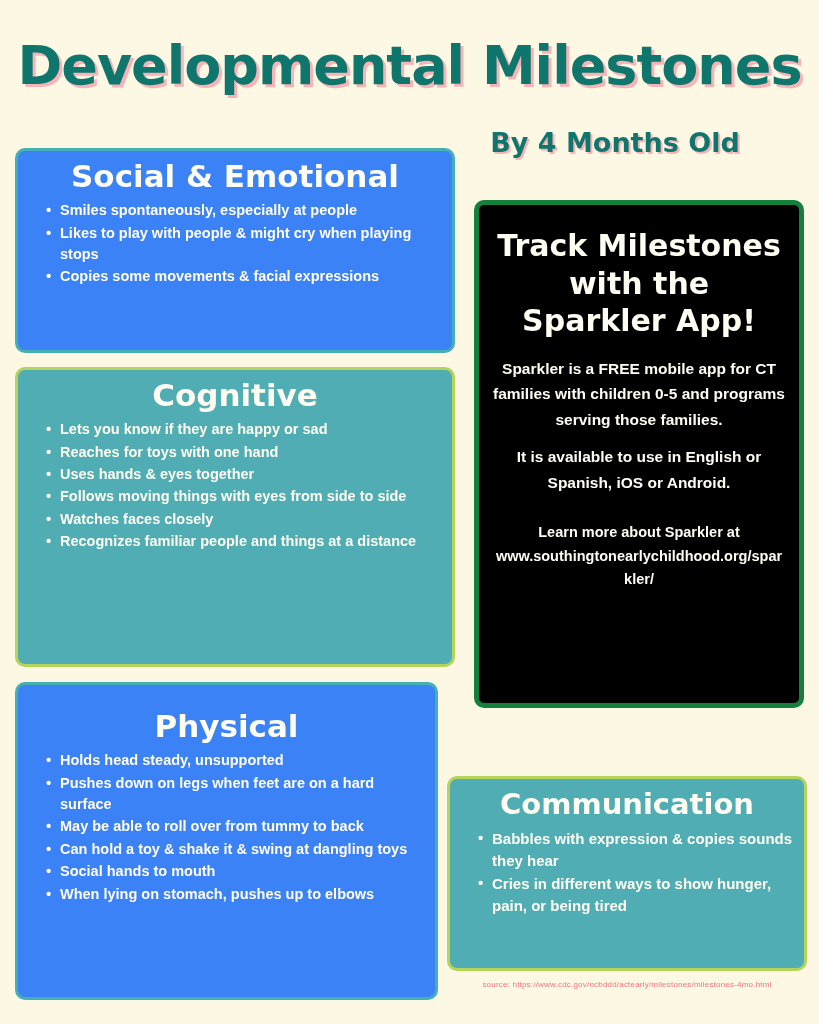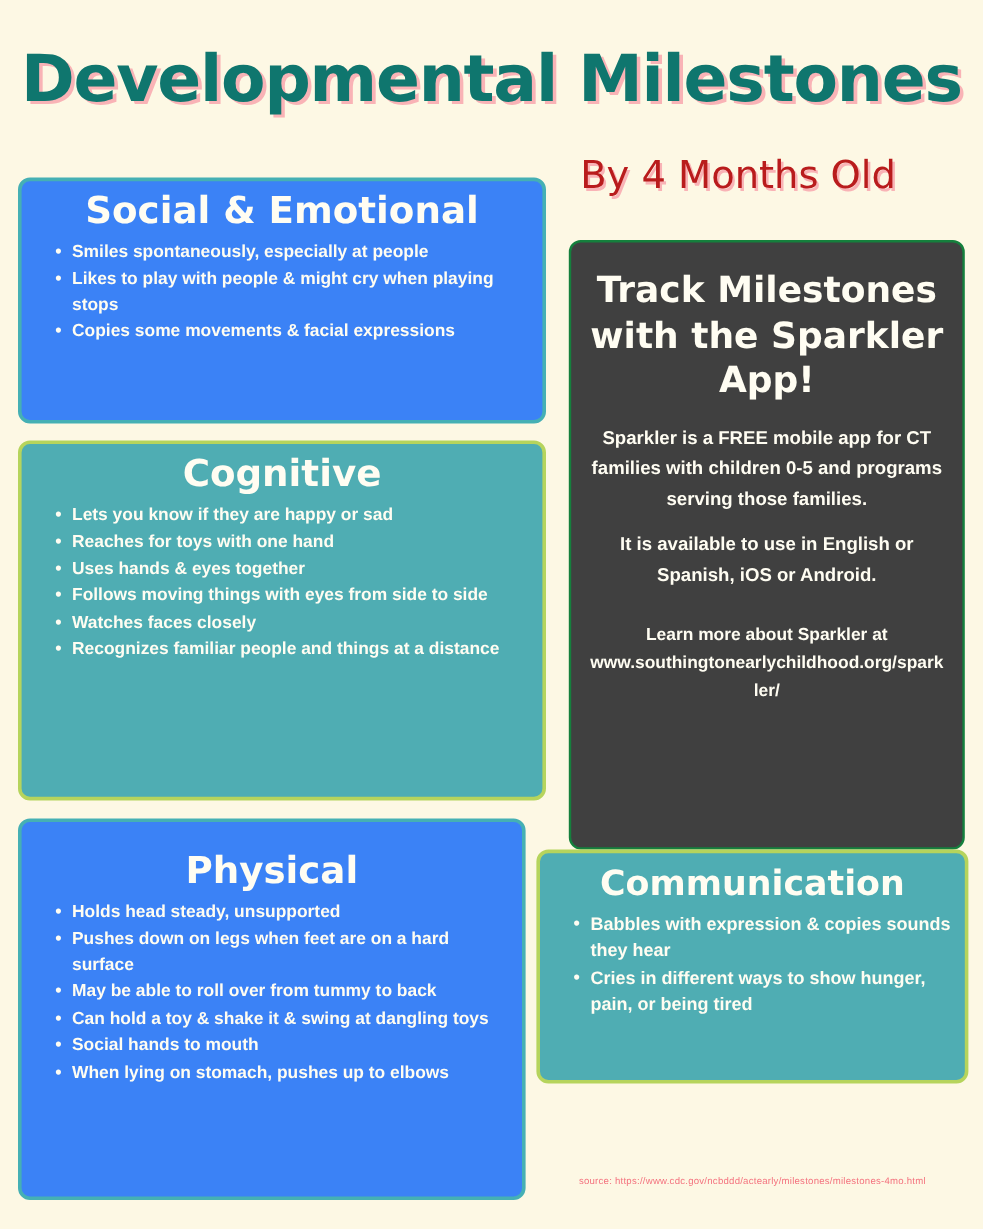--- a/index.html
+++ b/index.html
@@ -36,44 +36,44 @@
     text-shadow: 3px 3px 0 #f9b3b6;
     line-height: 1.05;
   }
   .subtitle {
     position: absolute;
     top: 127px;
     left: 420px;
     width: 390px;
     text-align: center;
     font-family: "DejaVu Sans", sans-serif;
-    font-weight: normal;
-    font-size: 32px;
-    color: #b91c1c;
+    font-weight: bold;
+    font-size: 27px;
+    color: #0f766e;
     text-shadow: 2px 2px 0 #f9b3b6;
   }
 
   
   .card {
     position: absolute;
     box-sizing: border-box;
     border-radius: 10px;
     color: #fffdf2;
   }
   .green {
     background: #3b82f6;
     border: 3px solid #45b0b4;
   }
   .teal {
     background: #4fadb3;
     border: 3px solid #b6d45c;
   }
   .pink {
-    background: #404040;
-    border: 2px solid #15803d;
+    background: #000000;
+    border: 5px solid #15803d;
   }
   .card-title {
     font-family: "DejaVu Sans", sans-serif;
     font-weight: bold;
     text-align: center;
     color: #fffdf2;
     font-size: 30px;
     line-height: 1.1;
     margin: 6px 0 7px 0;
   }
@@ -151,21 +151,21 @@
   }
   #card-sparkler p.link-block {
     margin-top: 26px;
     font-size: 14.5px;
     line-height: 1.6;
     word-break: break-word;
   }
 
   #card-communication {
     left: 447px;
-    top: 708px;
+    top: 776px;
     width: 360px;
     height: 195px;
   }
   #card-communication .card-title { font-size: 29px; margin-top: 10px; }
   #card-communication ul.items li { font-size: 15px; }
 
   .source {
     position: absolute;
     left: 447px;
     top: 980px;

